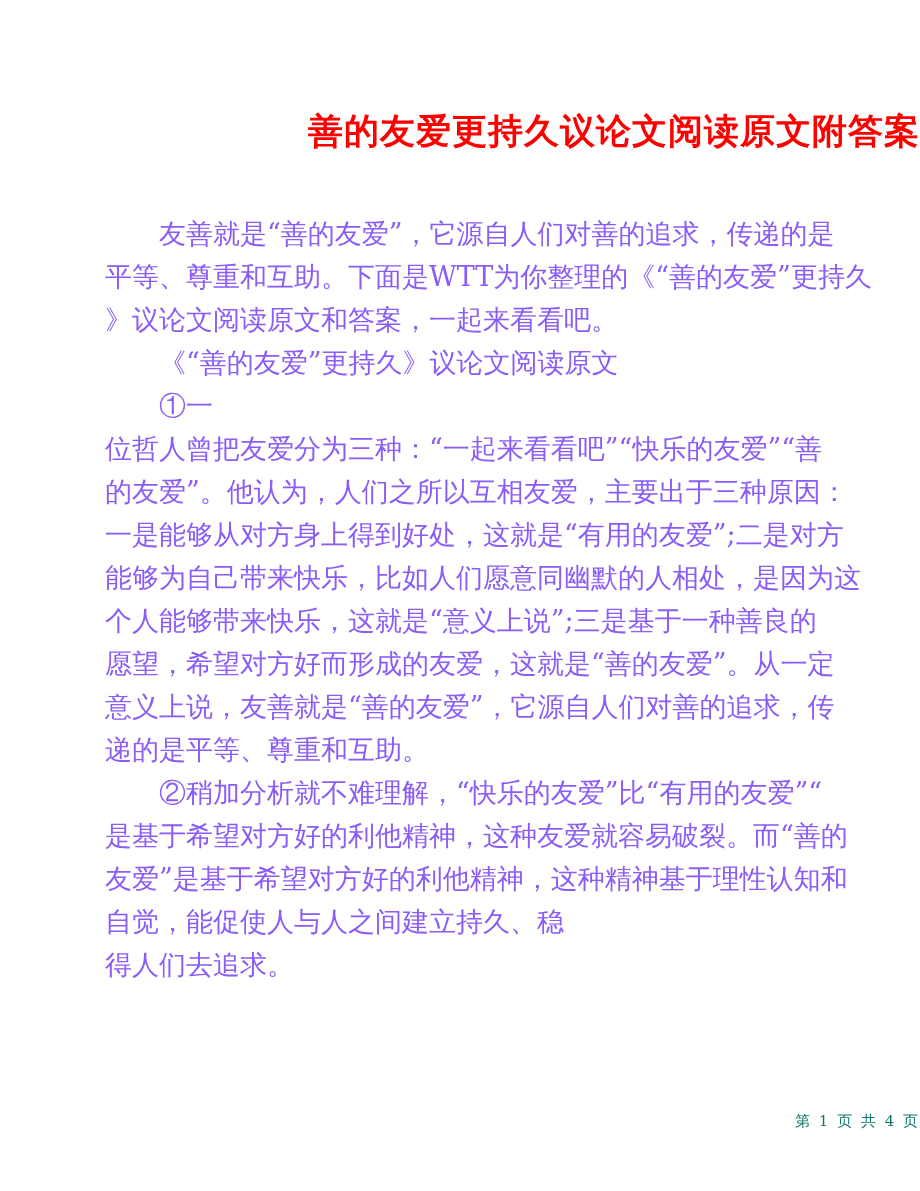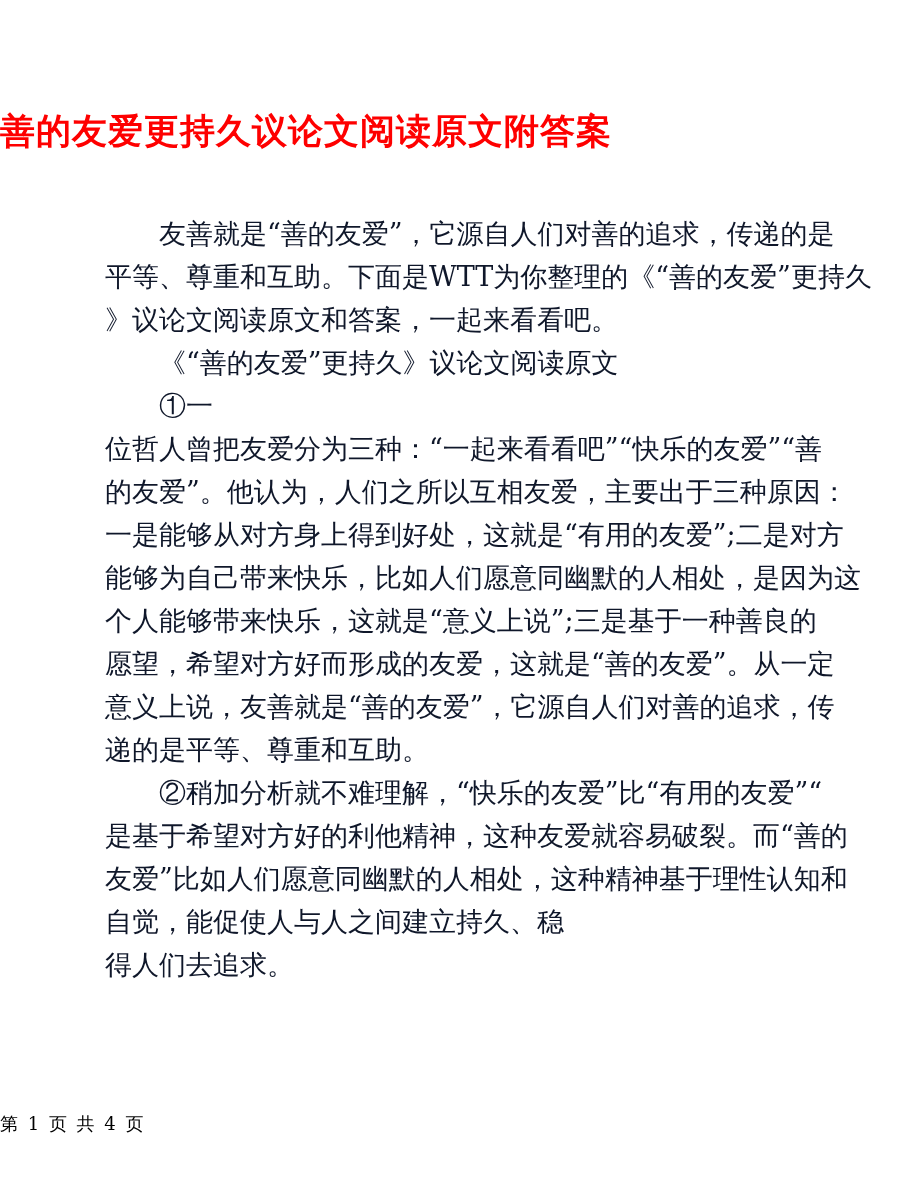--- a/index.html
+++ b/index.html
@@ -13,53 +13,53 @@
     height: 1191px;
     background: #ffffff;
     overflow: hidden;
     font-family: "DejaVu Serif", serif;
   }
   .doc-title {
     position: absolute;
     top: 108px;
     left: 0;
     width: 100%;
-    text-align: left;
+    text-align: right;
     font-family: "Liberation Sans", sans-serif;
     font-weight: bold;
     font-size: 35px;
     letter-spacing: 1px;
     color: #fe0000;
     white-space: nowrap;
   }
   .doc-body {
     position: absolute;
     top: 212px;
     left: 105px;
     width: 716px;
     font-size: 27px;
     line-height: 43px;
-    color: #0f172a;
+    color: #8b5cf6;
   }
   .doc-body .line {
     white-space: nowrap;
     height: 43px;
   }
   .doc-body .line.indent {
     padding-left: 54px;
   }
   .doc-footer {
     position: absolute;
     top: 1112px;
     left: 0;
     width: 100%;
-    text-align: left;
-    font-size: 18px;
+    text-align: right;
+    font-size: 15px;
     letter-spacing: 2px;
-    color: #000000;
+    color: #0f766e;
   }
 </style>
 </head>
 <body>
 
 <div class="page">
 
   <div class="doc-title">善的友爱更持久议论文阅读原文附答案</div>
 
   <div class="doc-body">
@@ -71,20 +71,20 @@
       <div class="line">位哲人曾把友爱分为三种：“一起来看看吧”“快乐的友爱”“善</div>
       <div class="line">的友爱”。他认为，人们之所以互相友爱，主要出于三种原因：</div>
       <div class="line">一是能够从对方身上得到好处，这就是“有用的友爱”;二是对方</div>
       <div class="line">能够为自己带来快乐，比如人们愿意同幽默的人相处，是因为这</div>
       <div class="line">个人能够带来快乐，这就是“意义上说”;三是基于一种善良的</div>
       <div class="line">愿望，希望对方好而形成的友爱，这就是“善的友爱”。从一定</div>
       <div class="line">意义上说，友善就是“善的友爱”，它源自人们对善的追求，传</div>
       <div class="line">递的是平等、尊重和互助。</div>
       <div class="line indent">②稍加分析就不难理解，“快乐的友爱”比“有用的友爱”“</div>
       <div class="line">是基于希望对方好的利他精神，这种友爱就容易破裂。而“善的</div>
-      <div class="line">友爱”比如人们愿意同幽默的人相处，这种精神基于理性认知和</div>
+      <div class="line">友爱”是基于希望对方好的利他精神，这种精神基于理性认知和</div>
       <div class="line">自觉，能促使人与人之间建立持久、稳</div>
       <div class="line">得人们去追求。</div>
     </div>
 
   <div class="doc-footer">第 1 页 共 4 页</div>
 
 </div>
 
 </body></html>

